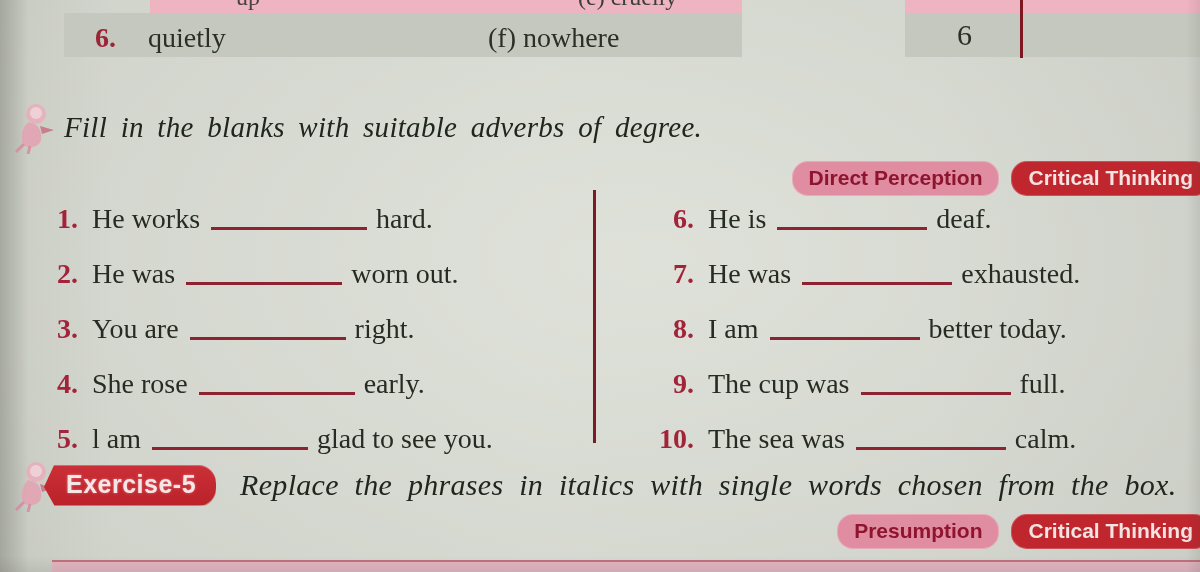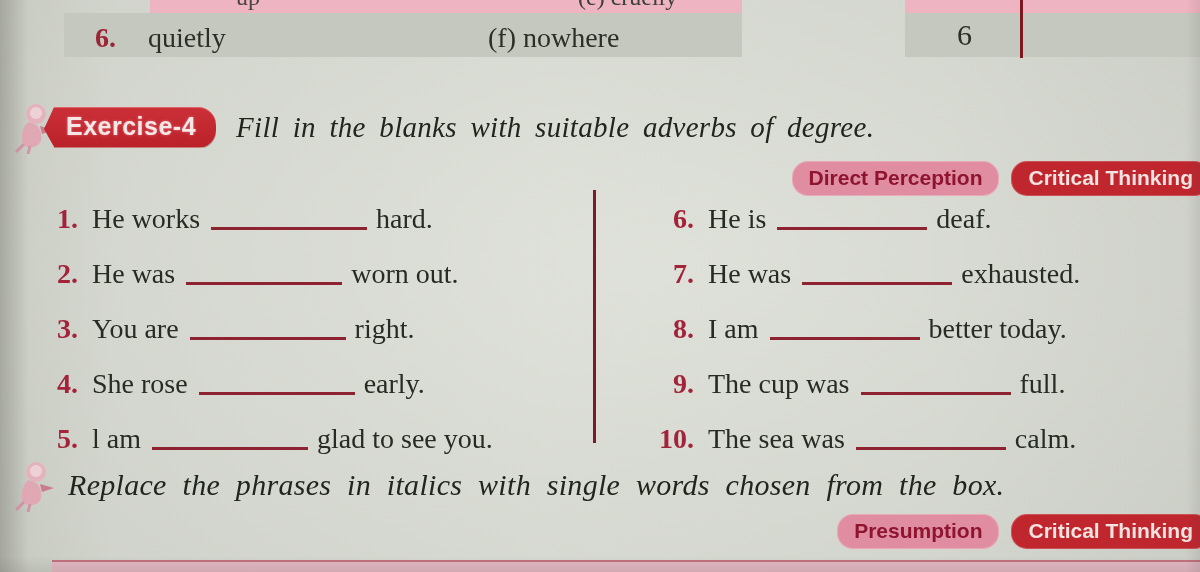--- a/index.html
+++ b/index.html
@@ -95,21 +95,20 @@
 <div id="score-line"></div>
 
 <div class="ex-header" id="ex4-header">
   <svg class="mascot" viewBox="0 0 54 54">
     <circle cx="30" cy="14" r="10" fill="#e9aebc"></circle>
     <circle cx="30" cy="13" r="6" fill="#f3d2da"></circle>
     <path d="M22 22 Q14 30 16 42 Q20 50 30 46 Q38 42 34 30 Q32 24 22 22Z" fill="#e4a2b2"></path>
     <path d="M34 26 L48 30 L36 34Z" fill="#c96f85"></path>
     <path d="M18 44 L10 52 M24 46 L22 54" stroke="#d58ba0" stroke-width="3" fill="none"></path>
   </svg>
-  <div class="ex-badge">Exercise-4</div>
   <div class="ex-instruction" id="ex4-instruction">Fill in the blanks with suitable adverbs of degree.</div>
 </div>
 
 <div class="tag-row" id="tag-row-1">
   <span class="tag pink">Direct Perception</span>
   <span class="tag red">Critical Thinking</span>
 </div>
 
 <div class="col" id="col-left">
   <div class="item">
@@ -150,20 +149,21 @@
 </div>
 
 <div class="ex-header" id="ex5-header">
   <svg class="mascot" viewBox="0 0 54 54">
     <circle cx="30" cy="14" r="10" fill="#e9aebc"></circle>
     <circle cx="30" cy="13" r="6" fill="#f3d2da"></circle>
     <path d="M22 22 Q14 30 16 42 Q20 50 30 46 Q38 42 34 30 Q32 24 22 22Z" fill="#e4a2b2"></path>
     <path d="M34 26 L48 30 L36 34Z" fill="#c96f85"></path>
     <path d="M18 44 L10 52 M24 46 L22 54" stroke="#d58ba0" stroke-width="3" fill="none"></path>
   </svg>
+  <div class="ex-badge">Exercise-5</div>
   <div class="ex-instruction" id="ex5-instruction">Replace the phrases in italics with single words chosen from the box.</div>
 </div>
 
 <div class="tag-row" id="tag-row-2">
   <span class="tag pink">Presumption</span>
   <span class="tag red">Critical Thinking</span>
 </div>
 
 <div id="bottom-strip"></div>
 <div id="vignette"></div>

